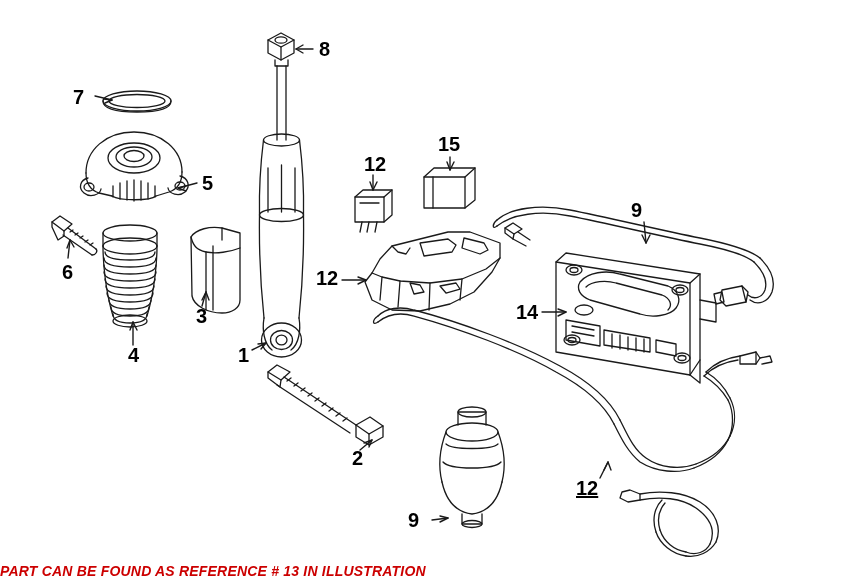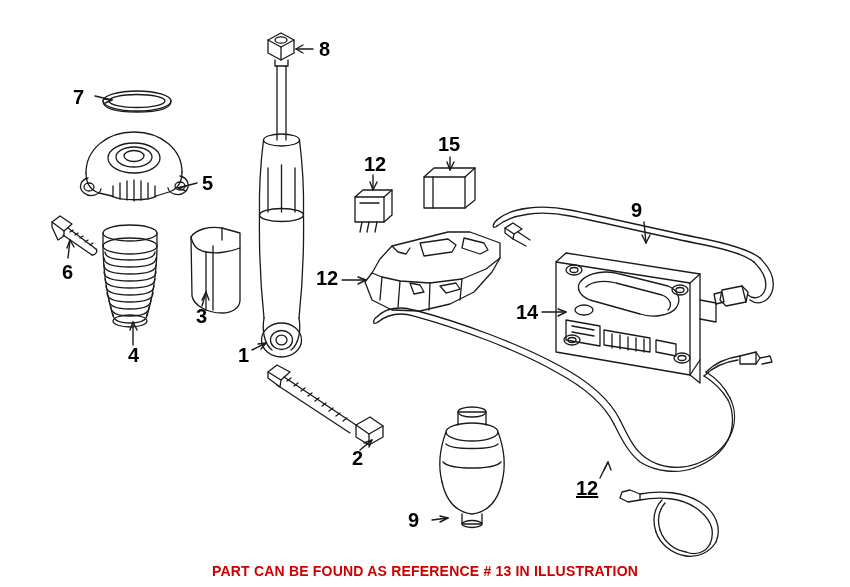--- a/index.html
+++ b/index.html
@@ -31,26 +31,27 @@
     font-size: 20px;
     color: #000000;
     line-height: 1;
     white-space: nowrap;
   }
   #footer-note {
     position: absolute;
     left: 0;
     bottom: 8px;
     width: 850px;
-    text-align: center;
+    text-align: left;
     color: #cc0000;
     font-family: "Liberation Sans", sans-serif;
     font-weight: bold;
     font-size: 14px;
     letter-spacing: 0.2px;
+    font-style: italic;
   }
 </style>
 </head>
 <body>
 
 <div id="page">
 
   <svg id="diagram-svg" viewBox="0 0 850 587">
     <g fill="none" stroke="#1a1a1a" stroke-width="1.3" stroke-linecap="round" stroke-linejoin="round">
 

